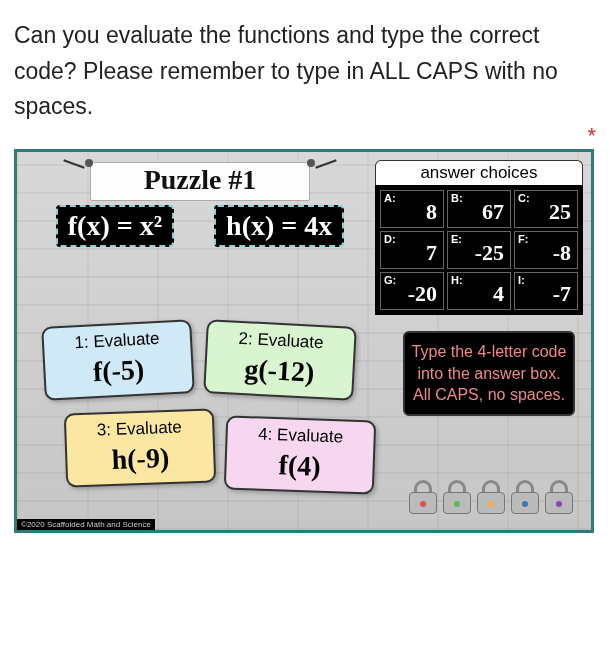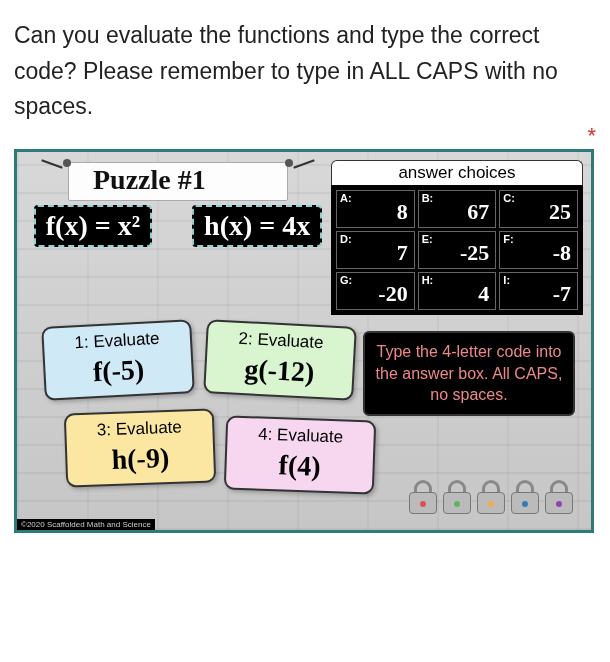--- a/index.html
+++ b/index.html
@@ -31,20 +31,21 @@
     padding: 8px 8px 12px 8px;
     font-family: "Comic Sans MS", "Chalkboard SE", cursive;
   }
   .top-row { display: flex; align-items: flex-start; }
   .left-top { flex: 1; position: relative; padding-top: 2px; }
   .banner {
     background: #fdfdfd;
     color: #111;
     font-weight: bold;
     font-size: 28px;
+    text-align: center;
     padding: 1px 24px 4px;
     border-radius: 2px;
     border: 1px solid #aaa;
     display: block;
     width: 220px;
     margin: 0 auto 4px;
     position: relative;
   }
   .nail {
     position: absolute;
@@ -65,21 +66,21 @@
     border-radius: 4px;
     font-size: 28px;
     font-weight: bold;
     padding: 3px 10px;
     display: inline-block;
     white-space: nowrap;
   }
   .fns { margin-top: 2px; }
   .fns .row1 { display: flex; gap: 40px; justify-content: center; }
   .fns .row2 { text-align: center; margin-top: 4px; }
-  .answers-wrap { width: 252px; }
+  .answers-wrap { width: 208px; }
   .answers-title {
     background: #fff;
     border: 1px solid #333;
     border-bottom: none;
     border-radius: 6px 6px 0 0;
     text-align: center;
     font-family: Arial, sans-serif;
     font-size: 17px;
     padding: 2px 0;
   }
@@ -124,21 +125,21 @@
   }
   .card .clabel { font-family: Arial, sans-serif; font-size: 17px; }
   .card .cval { font-family: "Comic Sans MS", cursive; font-size: 28px; font-weight: bold; margin-top: 4px; }
   .c1 { background: #cfe9f7; top: 0; left: 18px; transform: rotate(-3deg); }
   .c2 { background: #d8f5d0; top: 0; left: 180px; transform: rotate(3deg); }
   .c3 { background: #fbe7a2; top: 88px; left: 40px; transform: rotate(-2deg); }
   .c4 { background: #f7d6ef; top: 95px; left: 200px; transform: rotate(2deg); }
   .info-box {
     position: absolute;
     right: 8px; top: 8px;
-    width: 212px;
+    width: 172px;
     background: #000;
     color: #e88;
     border: 2px solid #333;
     border-radius: 6px;
     font-family: Arial, sans-serif;
     font-size: 16px;
     text-align: center;
     padding: 8px 6px;
     line-height: 1.35;
   }

